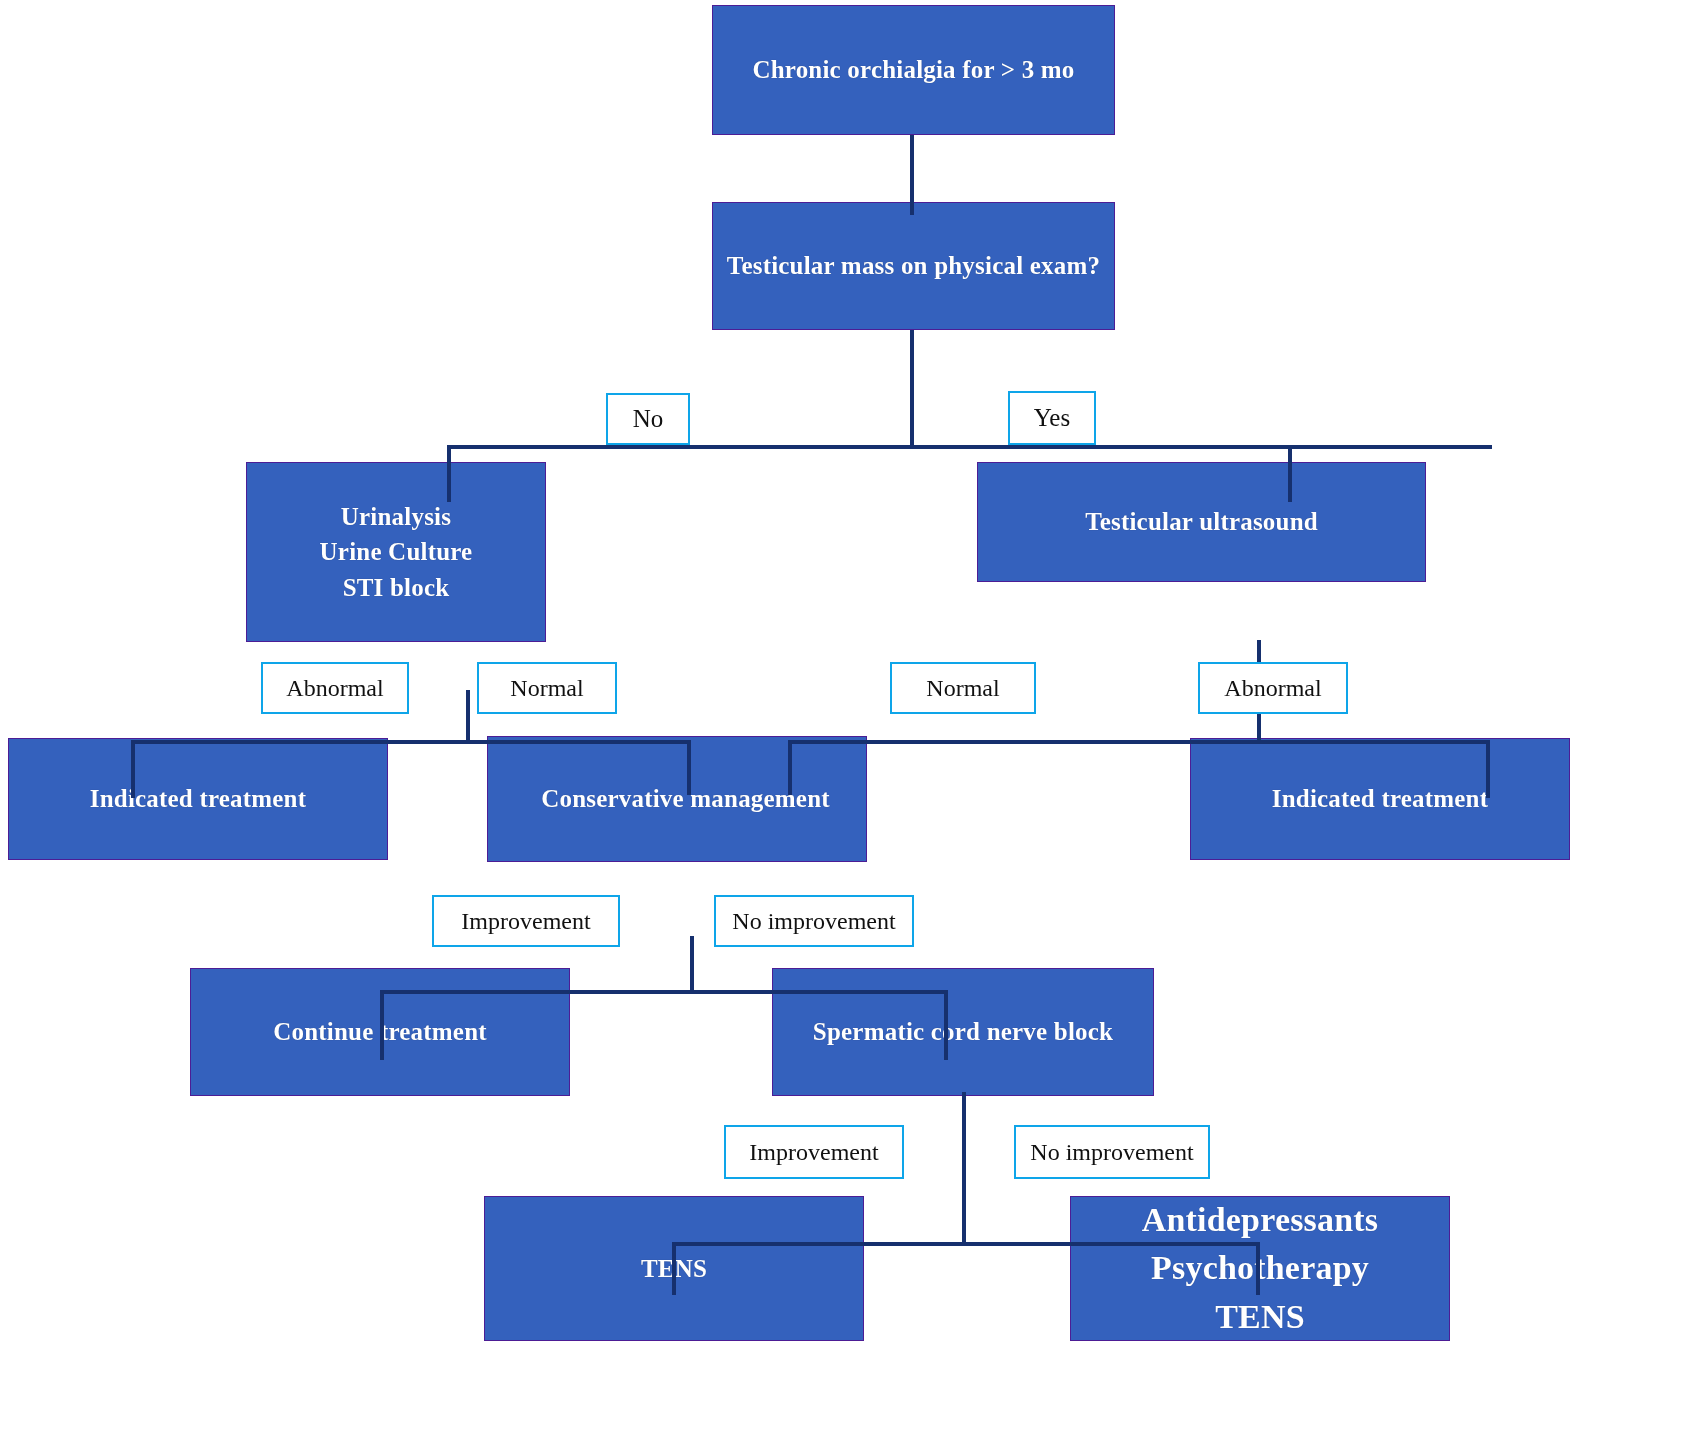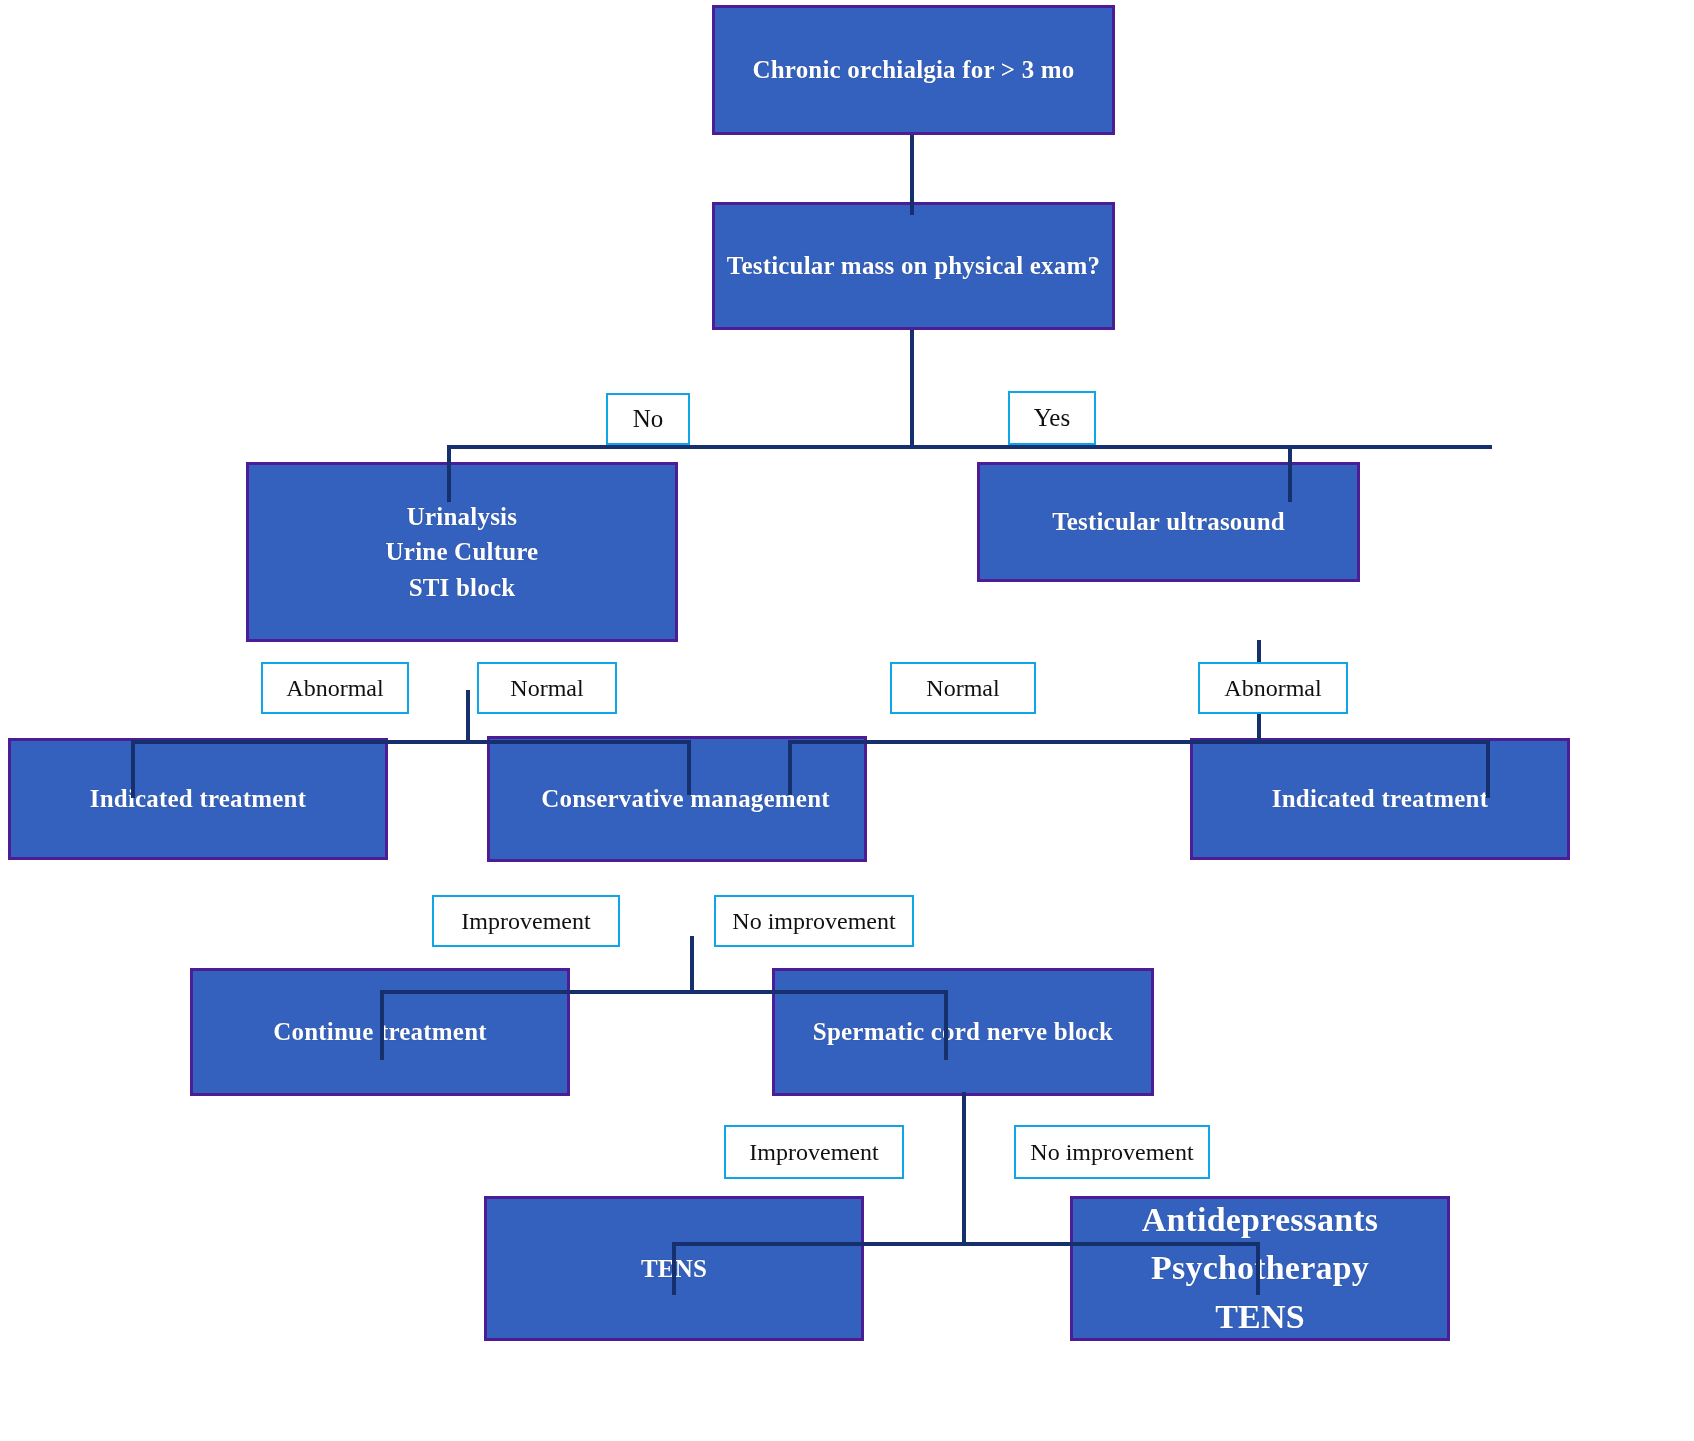--- a/index.html
+++ b/index.html
@@ -12,21 +12,21 @@
     position: relative;
     width: 1694px;
     height: 1441px;
     background: #ffffff;
     font-family: "Liberation Serif", "DejaVu Serif", serif;
     overflow: hidden;
   }
   .node {
     position: absolute;
     background: #3461bd;
-    border: 3px solid #4c1d95;
+    border: 1px solid #4c1d95;
     color: #ffffff;
     font-weight: bold;
     display: flex;
     flex-direction: column;
     align-items: center;
     justify-content: center;
     text-align: center;
     box-sizing: border-box;
     line-height: 1.42;
     letter-spacing: 0.2px;
@@ -97,27 +97,27 @@
   </div>
 
   <div class="label" style="left:606px; top:393px; width:84px; height:52px; font-size:25px;">
     <span>No</span>
   </div>
 
   <div class="label" style="left:1008px; top:391px; width:88px; height:54px; font-size:25px;">
     <span>Yes</span>
   </div>
 
-  <div class="node" style="left:246px; top:462px; width:432px; height:180px; font-size:25px;">
+  <div class="node" style="left:246px; top:462px; width:300px; height:180px; font-size:25px;">
     <span class="line">Urinalysis</span>
     <span class="line">Urine Culture</span>
     <span class="line">STI block</span>
   </div>
 
-  <div class="node" style="left:977px; top:462px; width:383px; height:120px; font-size:25px;">
+  <div class="node" style="left:977px; top:462px; width:449px; height:120px; font-size:25px;">
     <span class="line">Testicular ultrasound</span>
   </div>
 
   <div class="label" style="left:261px; top:662px; width:148px; height:52px; font-size:24px;">
     <span>Abnormal</span>
   </div>
 
   <div class="label" style="left:477px; top:662px; width:140px; height:52px; font-size:24px;">
     <span>Normal</span>
   </div>

